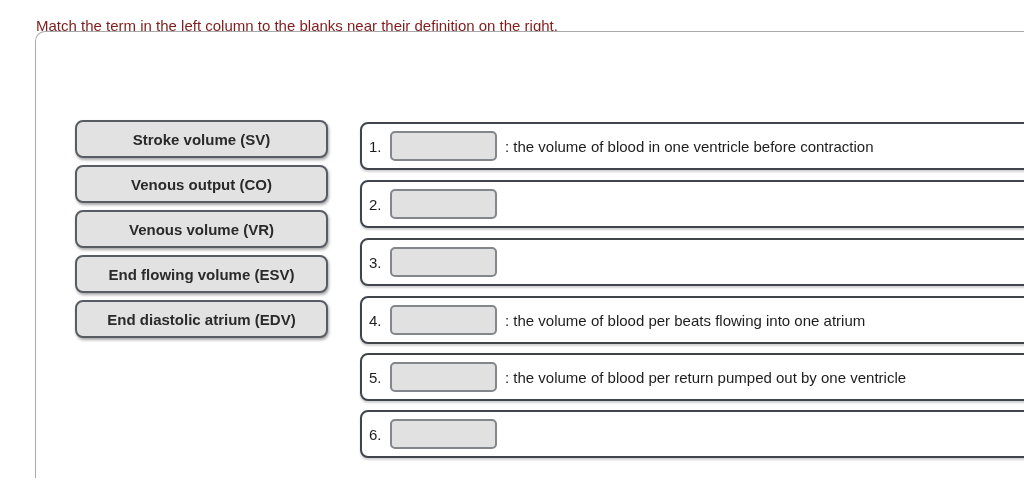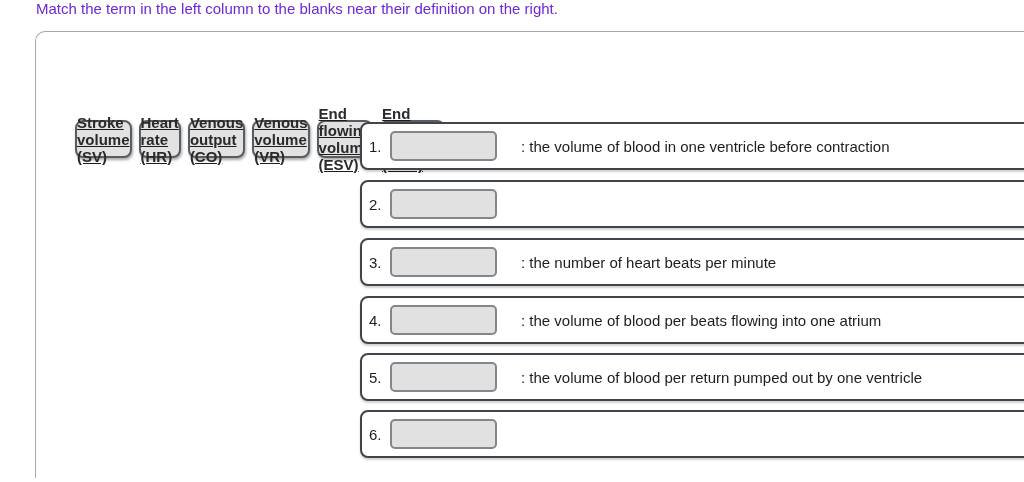--- a/index.html
+++ b/index.html
@@ -6,43 +6,42 @@
   html, body {
     width: 1024px; height: 482px;
     background: #ffffff;
     overflow: hidden;
     font-family: "Liberation Sans", sans-serif;
     color: #1d1d1d;
     position: relative;
   }
   .page-title {
     position: absolute;
-    left: 36px; top: 0;
+    left: 36px; top: 17px;
     font-size: 15px;
-    color: #6d28d9;
+    color: #7f1d1d;
     white-space: nowrap;
   }
   .board {
     position: absolute;
     left: 35px; top: 31px;
     width: 1010px;            
     height: 447px;
     border: 1px solid #a9a9a9;
     border-bottom: none;
     border-radius: 10px 10px 0 0;
     background: #ffffff;
   }
   .terms-column {
     position: absolute;
     left: 39px; top: 88px;
     display: flex;
-    flex-direction: row;
+    flex-direction: column;
     gap: 7px;
     width: 253px;
-    text-decoration: underline;
   }
   .term-btn {
     width: 253px; height: 38px;
     background: #e2e2e2;
     border: 2px solid #585d63;
     border-radius: 8px;
     box-shadow: 1px 2px 3px rgba(0,0,0,0.35);
     display: flex;
     align-items: center;
     justify-content: center;
@@ -91,34 +90,33 @@
     display: inline-flex;
     align-items: center;
     justify-content: center;
     font-size: 14px;
     color: #1d1d1d;
     cursor: pointer;
   }
   .def-text {
     font-size: 15px;
     color: #1d1d1d;
-    margin-left: 24px;
+    margin-left: 8px;
     white-space: nowrap;
   }
 </style>
 </head>
 <body>
 
 <div class="page-title">Match the term in the left column to the blanks near their definition on the right.</div>
 
 <div class="board">
 
   <div class="terms-column">
     <div class="term-btn">Stroke volume (SV)</div>
-    <div class="term-btn">Heart rate (HR)</div>
     <div class="term-btn">Venous output (CO)</div>
     <div class="term-btn">Venous volume (VR)</div>
     <div class="term-btn">End flowing volume (ESV)</div>
     <div class="term-btn">End diastolic atrium (EDV)</div>
   </div>
 
   <div class="rows-column">
 
     <div class="def-row">
       <span class="row-number">1.</span>
@@ -127,21 +125,20 @@
     </div>
 
     <div class="def-row">
       <span class="row-number">2.</span>
       <span class="answer-blank"></span>
     </div>
 
     <div class="def-row">
       <span class="row-number">3.</span>
       <span class="answer-blank"></span>
-      <span class="def-text">: the number of heart beats per minute</span>
     </div>
 
     <div class="def-row">
       <span class="row-number">4.</span>
       <span class="answer-blank"></span>
       <span class="def-text">: the volume of blood per beats flowing into one atrium</span>
     </div>
 
     <div class="def-row">
       <span class="row-number">5.</span>

